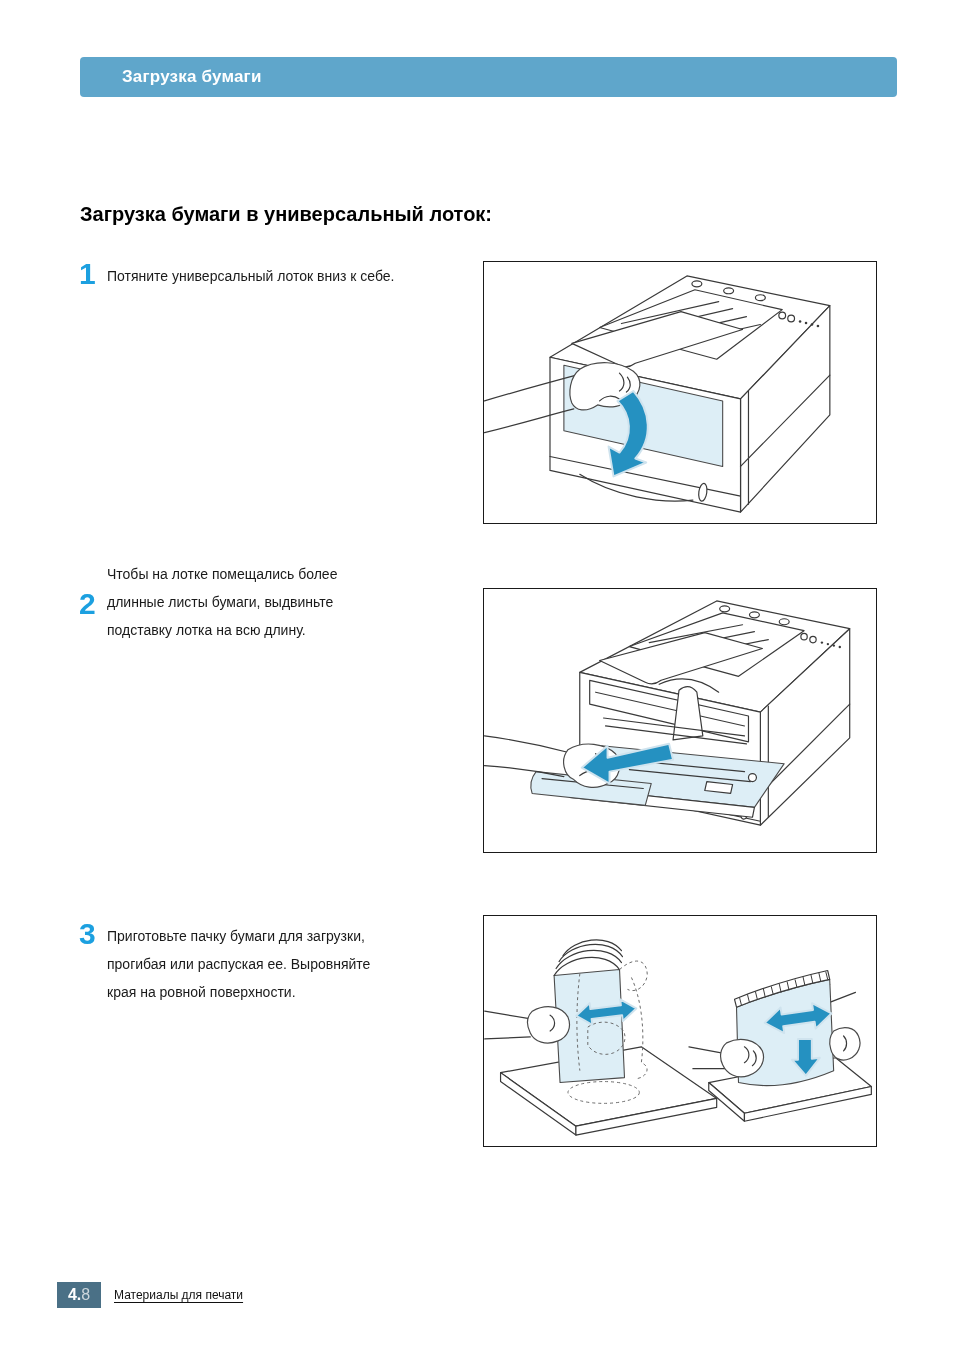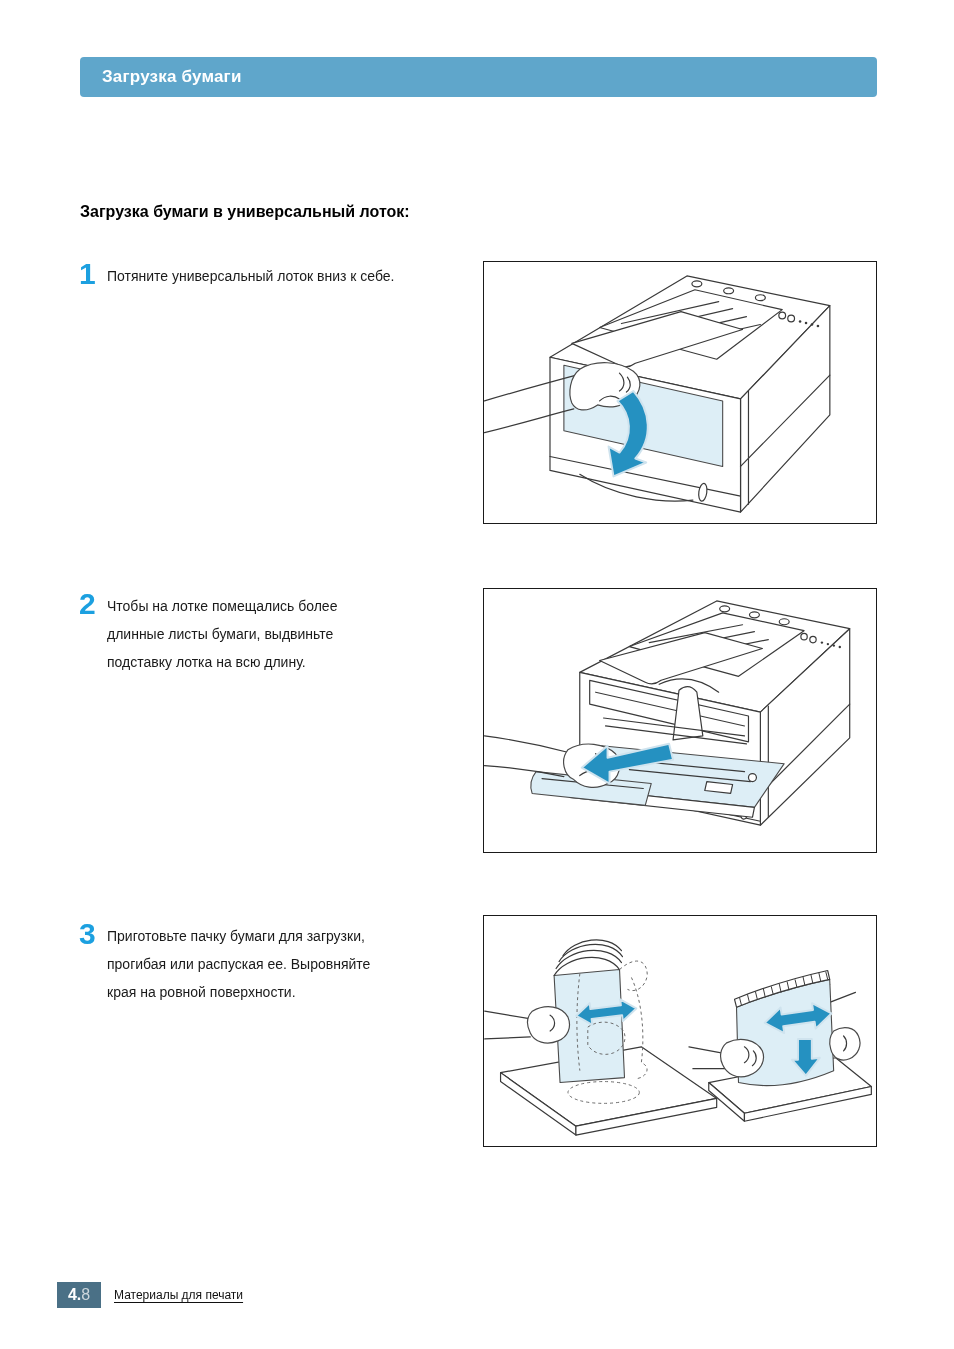--- a/index.html
+++ b/index.html
@@ -2,27 +2,27 @@
 <html><head>
 <meta charset="utf-8">
 <style>
   html,body{margin:0;padding:0;background:#ffffff;}
   .page{
     position:relative;width:954px;height:1349px;background:#ffffff;
     font-family:"Liberation Sans","DejaVu Sans",sans-serif;color:#1a1a1a;overflow:hidden;
   }
   .header-bar{
     position:absolute;left:80px;top:57px;width:797px;height:40px;
-    background:#5fa6cb;border-radius:4px;display:flex;align-items:center;
+    background:#5fa6cb;border-radius:4px;display:flex;align-items:center;padding-left:20px;
   }
   .header-bar .title{
     color:#ffffff;font-size:17px;font-weight:bold;padding-left:22px;letter-spacing:.2px;
   }
   .section-heading{
-    position:absolute;left:80px;top:203px;font-size:16px;font-weight:bold;color:#000;
+    position:absolute;left:80px;top:203px;font-size:20px;font-weight:bold;color:#000;
   }
   .step-num{
     position:absolute;left:79px;width:26px;text-align:left;
     font-size:30px;line-height:30px;font-weight:bold;color:#1ca0e0;
   }
   .step-text{
     position:absolute;left:107px;width:370px;font-size:14px;line-height:28px;
     color:#1a1a1a;white-space:pre-line;
   }
   .fig{
@@ -115,21 +115,21 @@
         <path class="ln" d="M136,112 C142,118 142,126 136,130"></path>
         <path class="ln" d="M144,116 C148,121 148,127 143,131"></path>
         <path class="ln" d="M116,140 C122,134 130,134 136,138"></path>
       </g>
 
       <path class="bluearrow" d="M150,130 C168,150 170,178 152,198 L163,202 L130,216 L125,186 L136,192 C150,176 148,154 134,140 Z"></path>
     </svg>
   </div>
 
   <div class="step-num" style="top:589px;">2</div>
-  <div class="step-text" style="top:592px;">Чтобы на лотке помещались более
+  <div class="step-text" style="top:560px;">Чтобы на лотке помещались более
 длинные листы бумаги, выдвиньте
 подставку лотка на всю длину.</div>
 
   <div class="fig" id="fig2">
     <svg viewBox="0 0 394 265">
       <g>
         <polygon class="body-fill" points="96,84 234,12 368,40 278,124"></polygon>
         <polygon class="body-fill" points="368,40 278,124 278,238 368,150"></polygon>
         <polygon class="body-fill" points="96,84 278,124 278,238 96,198"></polygon>
         <line class="ln" x1="286" y1="118" x2="286" y2="230"></line>

